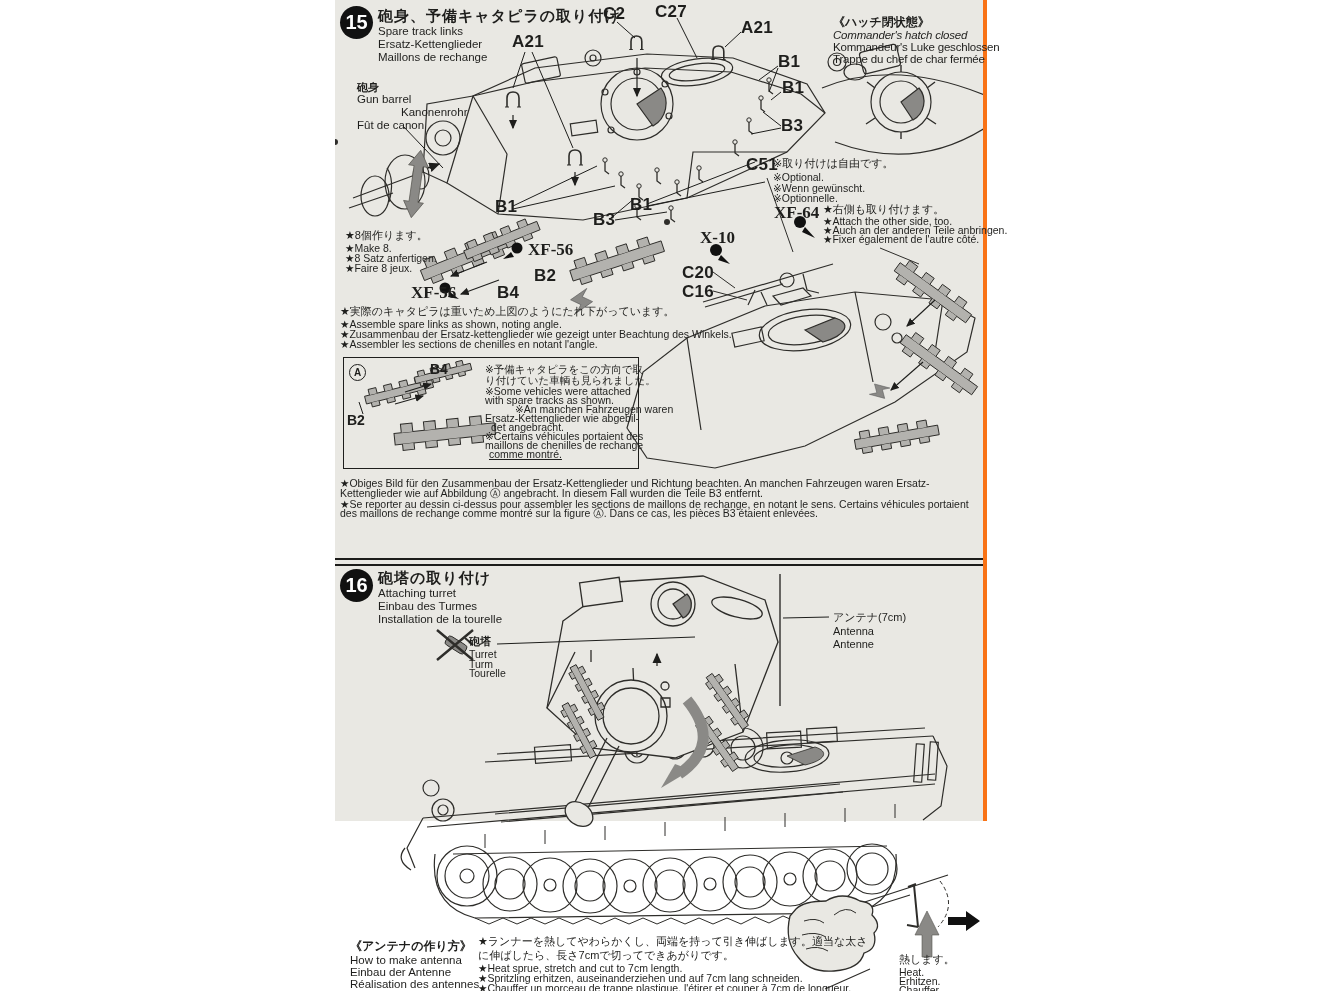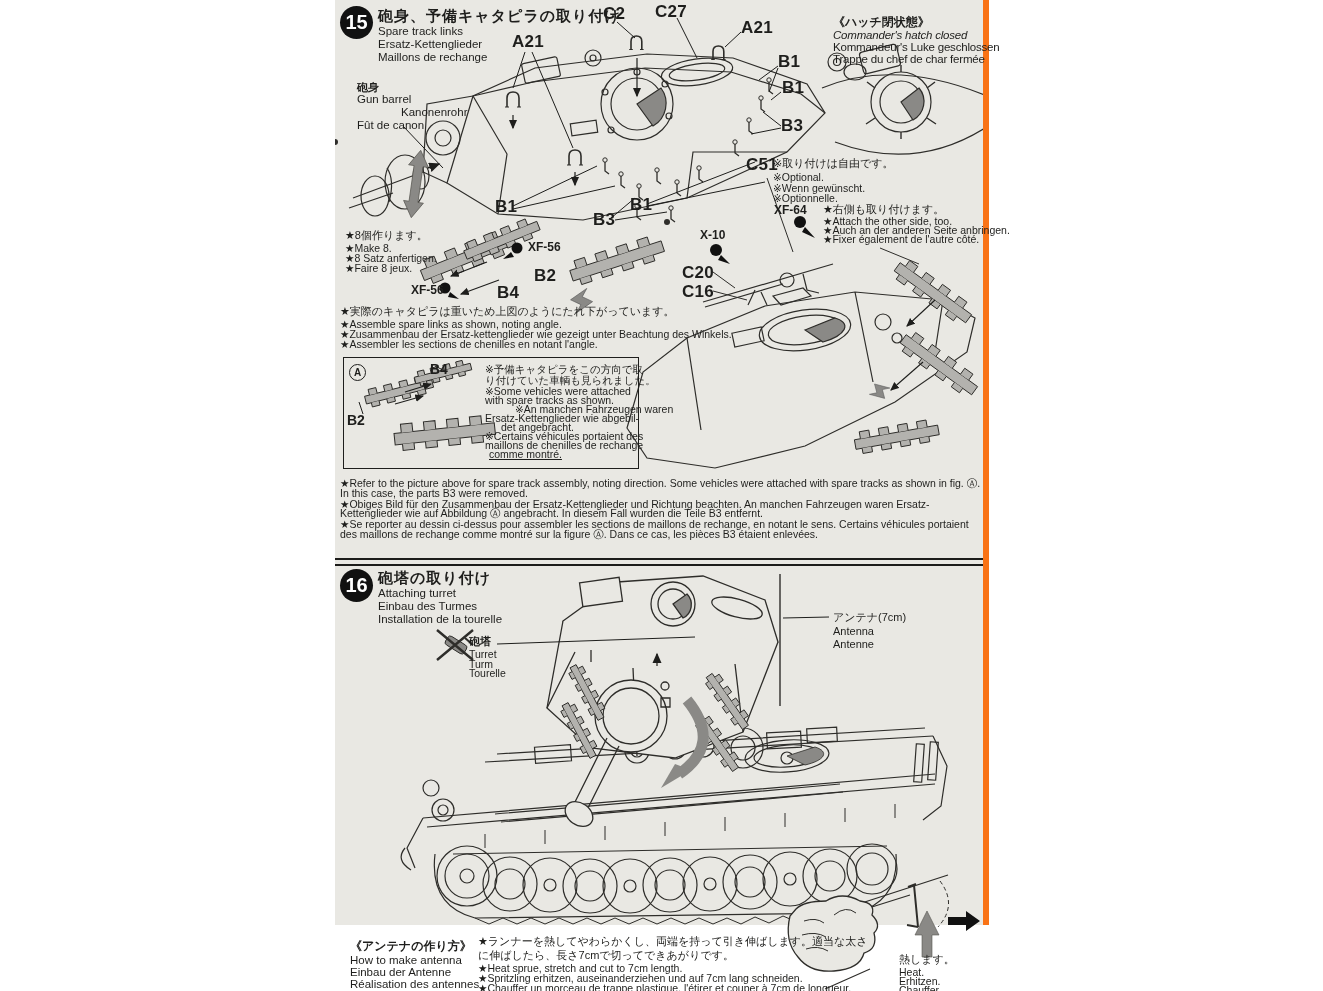--- a/index.html
+++ b/index.html
@@ -1,27 +1,27 @@
 <!DOCTYPE html>
 <html><head>
 <meta charset="utf-8">
 <style>
   html,body{margin:0;padding:0;background:#fff;}
   .canvas{position:relative;width:1323px;height:991px;background:#ffffff;overflow:hidden;
           font-family:"Liberation Sans","DejaVu Sans",sans-serif;color:#1e1e1c;}
-  .paper{position:absolute;left:335px;top:0;width:648px;height:925px;background:#e9e8e3;
-         border-right:6px solid #f97316;}
+  .paper{position:absolute;left:335px;top:0;width:648px;height:821px;background:#e9e8e3;
+         border-right:4px solid #f97316;}
   .txt{position:absolute;white-space:nowrap;color:#1e1e1c;}
   .b{font-weight:bold;}
   .h-jp{font-size:15px;font-weight:bold;letter-spacing:1px;}
   .sub{font-size:11.5px;line-height:13px;}
   .sub2{font-size:11.5px;line-height:12.7px;}
   .part{font-size:17px;font-weight:bold;letter-spacing:.3px;}
   .part-sm{font-size:14px;font-weight:bold;}
-  .paint{font-size:12px;font-weight:bold;}
+  .paint{font-size:17px;font-weight:bold;font-family:Liberation Serif, serif;}
   .note{font-size:10.5px;line-height:10px;}
   .note11{font-size:11px;line-height:11px;}
   .foot{font-size:10.5px;line-height:9.8px;white-space:normal;width:642px;}
   .foot p{margin:0 0 1px 0;}
   .badge{position:absolute;width:33px;height:33px;border-radius:50%;background:#111;color:#fff;
          font-size:20px;font-weight:bold;display:flex;align-items:center;justify-content:center;}
   .rule{position:absolute;left:335px;width:648px;height:2px;background:#1c1c1a;}
   .circleA{display:inline-flex;width:15px;height:15px;border:1.5px solid #1e1e1c;border-radius:50%;
            font-size:10px;font-weight:bold;align-items:center;justify-content:center;}
   .inset-box{position:absolute;border:1.6px solid #1e1e1c;}
@@ -246,44 +246,43 @@
   <div class="txt" style="left:14px;top:362px;"><span class="circleA">A</span></div>
   <div class="txt part-sm" style="left:95px;top:361px;">B4</div>
   <div class="txt part-sm" style="left:12px;top:412px;">B2</div>
   <div>
     <div class="txt note" style="left:150px;top:364px;">※予備キャタピラをこの方向で取</div>
     <div class="txt note" style="left:150px;top:375px;">り付けていた車輌も見られました。</div>
     <div class="txt note" style="left:150px;top:386px;">※Some vehicles were attached</div>
     <div class="txt note" style="left:150px;top:395px;">with spare tracks as shown.</div>
     <div class="txt note" style="left:150px;top:404px;margin-left:30px;">※An manchen Fahrzeugen waren</div>
     <div class="txt note" style="left:150px;top:413px;">Ersatz-Kettenglieder wie abgebil-</div>
-    <div class="txt note" style="left:166px;top:422px;text-align:right;">det angebracht.</div>
+    <div class="txt note" style="left:156px;top:422px;text-align:right;">det angebracht.</div>
     <div class="txt note" style="left:150px;top:431px;">※Certains véhicules portaient des</div>
     <div class="txt note" style="left:150px;top:440px;">maillons de chenilles de rechange</div>
     <div class="txt note" style="left:154px;top:449px;text-decoration:underline;">comme montré.</div>
   </div>
 
   <div class="txt part" style="left:411px;top:155px;">C51</div>
   <div class="txt note11" style="left:438px;top:158px;">※取り付けは自由です。</div>
   <div class="txt note" style="left:438px;top:172px;">※Optional.</div>
   <div class="txt note" style="left:438px;top:183px;">※Wenn gewünscht.</div>
   <div class="txt note" style="left:438px;top:193px;">※Optionnelle.</div>
   <div class="txt paint" style="left:439px;top:203px;">XF-64</div>
   <div class="txt paint" style="left:365px;top:228px;">X-10</div>
 
   <div class="txt note11" style="left:488px;top:204px;">★右側も取り付けます。</div>
   <div class="txt note" style="left:488px;top:216px;">★Attach the other side, too.</div>
-  <div class="txt note" style="left:488px;top:225px;">★Auch an der anderen Seite anbringen.</div>
+  <div class="txt note" style="left:488px;top:225px;">★Auch an der anderen Teile anbringen.</div>
   <div class="txt note" style="left:488px;top:234px;">★Fixer également de l'autre côté.</div>
 
   <div class="txt part" style="left:347px;top:263px;">C20</div>
   <div class="txt part" style="left:347px;top:282px;">C16</div>
 
   <div class="txt foot" style="left:5px;top:479px;">
-    <p>★Refer to the picture above for spare track assembly, noting direction. Some vehicles were attached with spare tracks as shown in fig. Ⓐ. In this case, the parts B3 were removed.</p>
     <p>★Obiges Bild für den Zusammenbau der Ersatz-Kettenglieder und Richtung beachten. An manchen Fahrzeugen waren Ersatz-Kettenglieder wie auf Abbildung Ⓐ angebracht. In diesem Fall wurden die Teile B3 entfernt.</p>
     <p>★Se reporter au dessin ci-dessus pour assembler les sections de maillons de rechange, en notant le sens. Certains véhicules portaient des maillons de rechange comme montré sur la figure Ⓐ. Dans ce cas, les pièces B3 étaient enlevées.</p>
   </div>
  </div>
 
  <div class="rule" style="top:558px;"></div>
  <div class="rule" style="top:564px;"></div>
 
  <div class="paper" style="top:566px;height:425px;background:transparent;border-right:none;">
 

